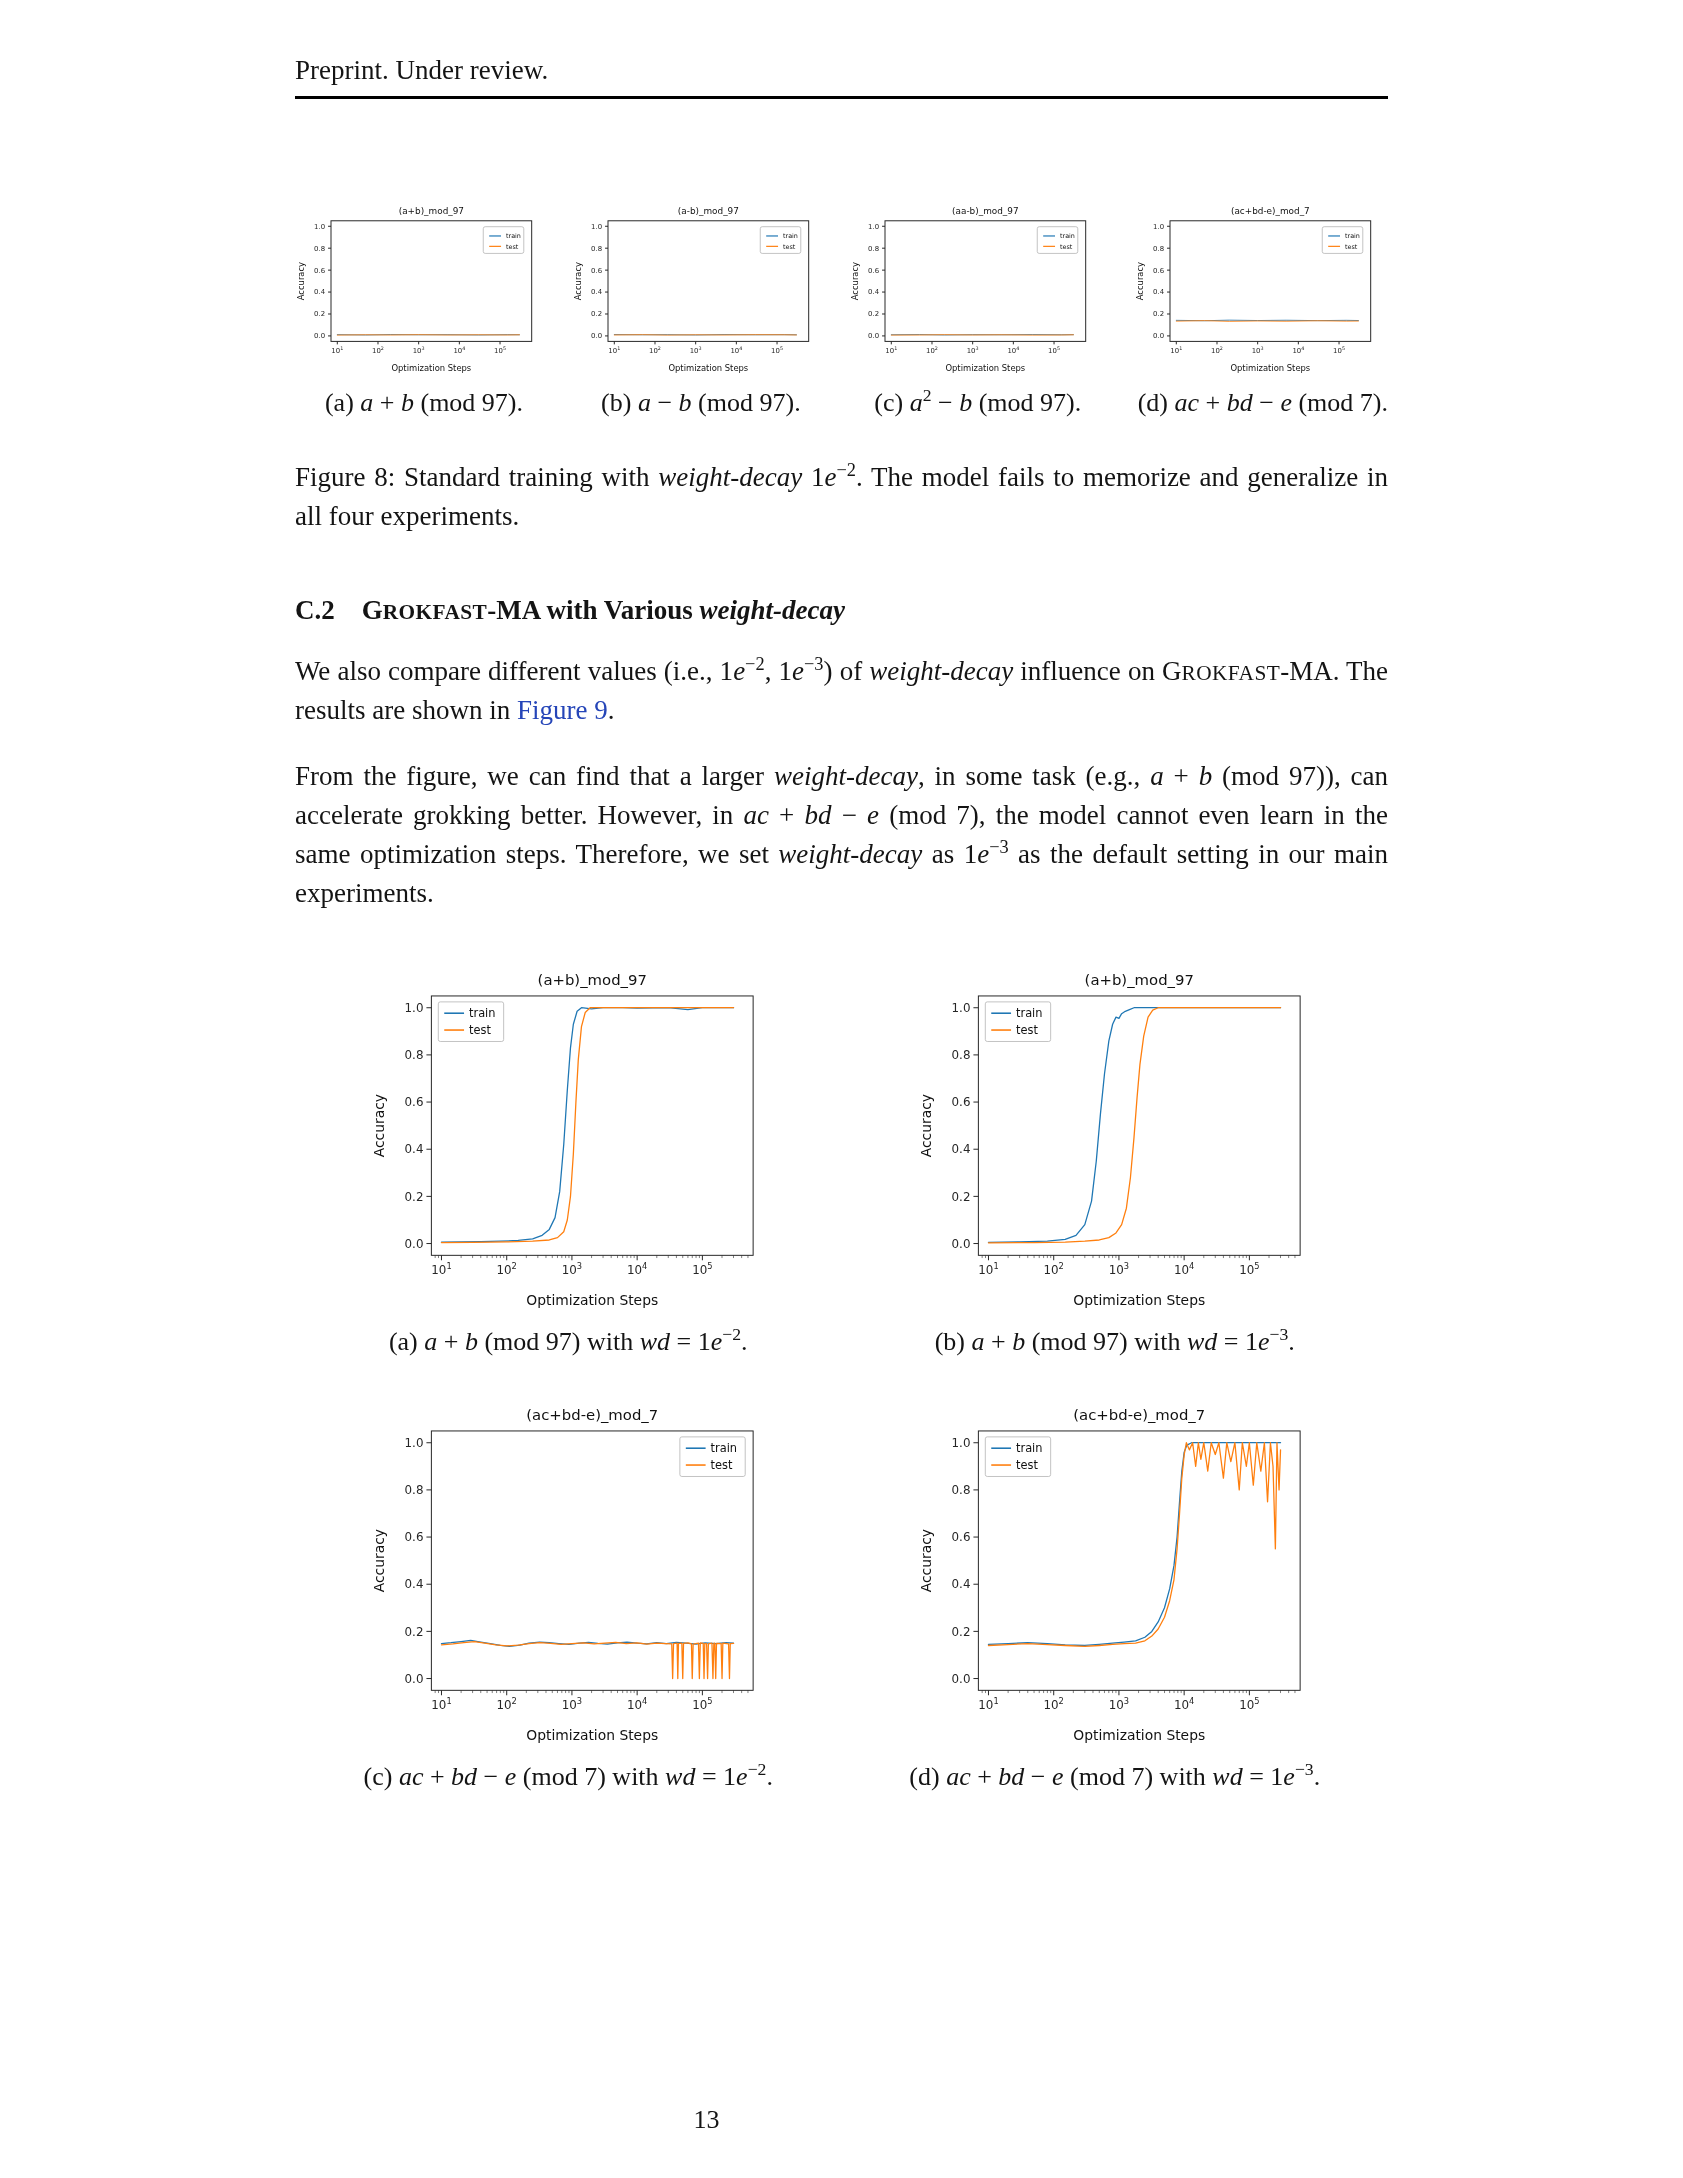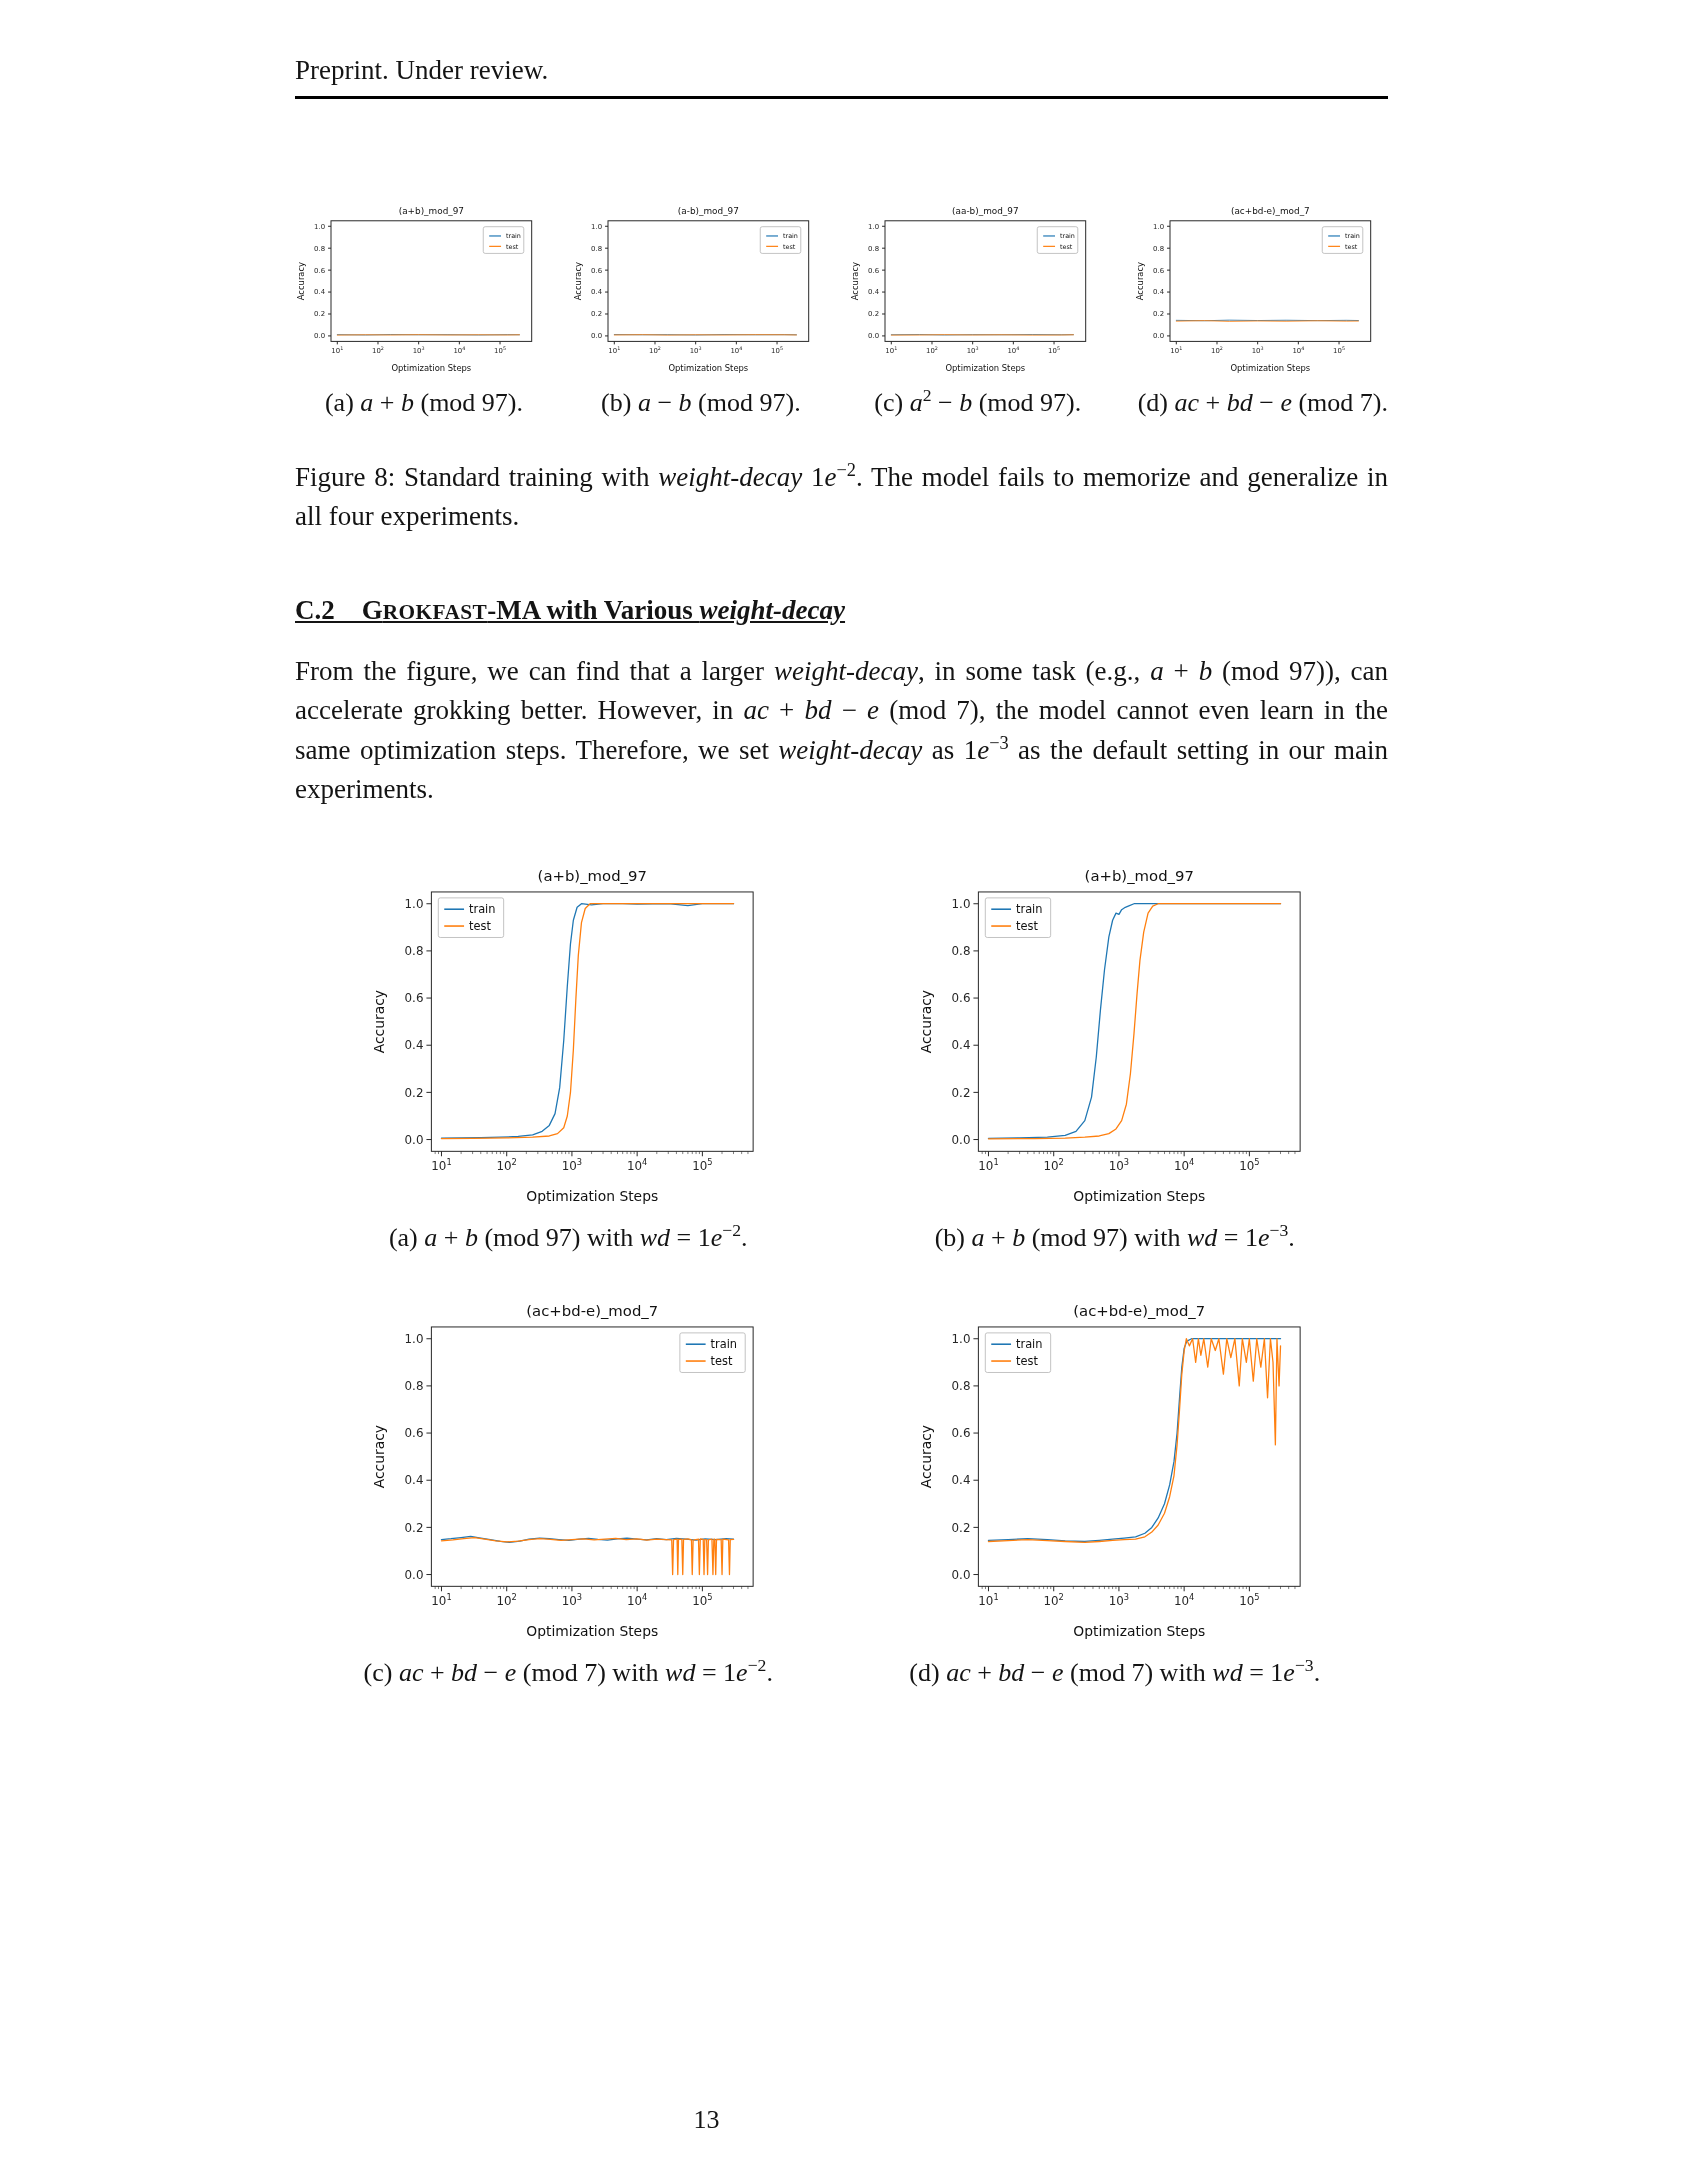--- a/index.html
+++ b/index.html
@@ -5,21 +5,21 @@
   html,body{margin:0;padding:0;background:#ffffff;}
   .page{position:relative;width:1413px;height:2178px;background:#ffffff;
         font-family:"Liberation Serif", serif;color:#141414;overflow:hidden;}
   .content{position:absolute;left:295px;top:0;width:1093px;}
   .header{margin-top:55px;padding-bottom:10px;border-bottom:3px solid #000;font-size:27px;}
   .fig8-row{margin-top:103px;display:flex;justify-content:space-between;align-items:flex-start;}
   figure{margin:0;}
   .subfig{display:flex;flex-direction:column;align-items:center;}
   .subfig .cap{margin-top:12px;font-size:26px;margin-left:12px;}
   .figcap{margin:40px 0 0 0;font-size:27px;line-height:1.45;text-align:justify;}
-  .heading{margin:59px 0 0 0;font-size:27px;font-weight:bold;text-decoration:underline;}
+  .heading{margin:59px 0 0 0;font-size:27px;font-weight:bold;}
   .para{margin:26px 0 0 0;font-size:27px;line-height:1.45;text-align:justify;}
   .fig9-grid{margin-top:53px;display:grid;grid-template-columns:1fr 1fr;row-gap:44px;justify-items:center;}
   .cap9{margin-top:14px;font-size:26px;text-align:left;}
   .fig9caption{margin:55px 0 0 0;font-size:27px;text-align:center;}
   .pagenum{position:absolute;left:0;right:0;top:2105px;text-align:center;font-size:26px;}
   .sc{font-size:0.79em;letter-spacing:0.02em;}
   .link{color:#2545b8;cursor:pointer;}
   sup{font-size:0.68em;line-height:0;}
   .chart svg{display:block;}
 </style>
@@ -193,20 +193,21 @@
             </svg>
           </div>
         <figcaption class="cap">(d) <i>ac</i> + <i>bd</i> − <i>e</i> (mod 7).</figcaption>
       </figure>
     </div>
 
     <p class="figcap">Figure 8: Standard training with <i>weight-decay</i> 1<i>e</i><sup>−2</sup>.  The model fails to memorize and generalize in all four experiments.</p>
 
     <h2 class="heading">C.2&nbsp;&nbsp;&nbsp;&nbsp;G<span class="sc">ROKFAST</span>-MA with Various <i>weight-decay</i></h2>
 
+    <p class="para"><span>We also compare different values (i.e., 1<i>e</i><sup>−2</sup>, 1<i>e</i><sup>−3</sup>) of <i>weight-decay</i> influence on G<span class="sc">ROKFAST</span>-MA. The results are shown in </span><span class="link">Figure 9</span><span>.</span></p>
 
     <p class="para">From the figure, we can find that a larger <i>weight-decay</i>, in some task (e.g., <i>a</i> + <i>b</i> (mod 97)), can accelerate grokking better.  However, in <i>ac</i> + <i>bd</i> − <i>e</i> (mod 7), the model cannot even learn in the same optimization steps.  Therefore, we set <i>weight-decay</i> as 1<i>e</i><sup>−3</sup> as the default setting in our main experiments.</p>
 
     <div class="fig9-grid">
       <figure class="subfig">
         <div class="chart">
             <svg width="396" height="347" viewBox="0 0 400 350" style="font-family: &quot;DejaVu Sans&quot;, sans-serif;">
               <rect x="62" y="30" width="325" height="262" fill="none" stroke="#262626" stroke-width="1"></rect>
               <line x1="65.82063236782659" y1="292" x2="65.82063236782659" y2="294.75" stroke="#262626" stroke-width="0.6"></line>
               <line x1="69.19066895296898" y1="292" x2="69.19066895296898" y2="294.75" stroke="#262626" stroke-width="0.6"></line>

